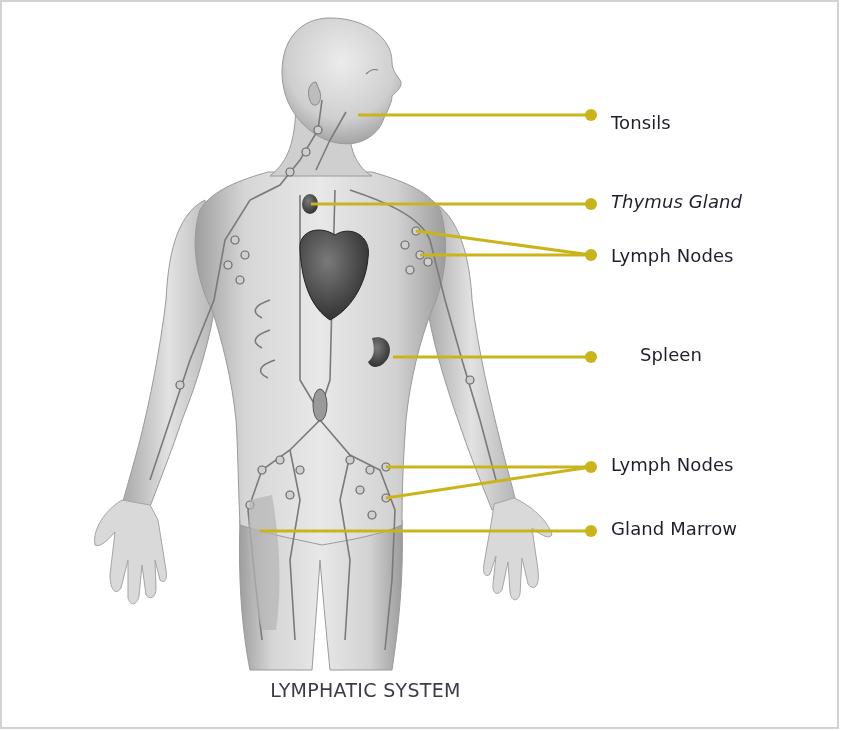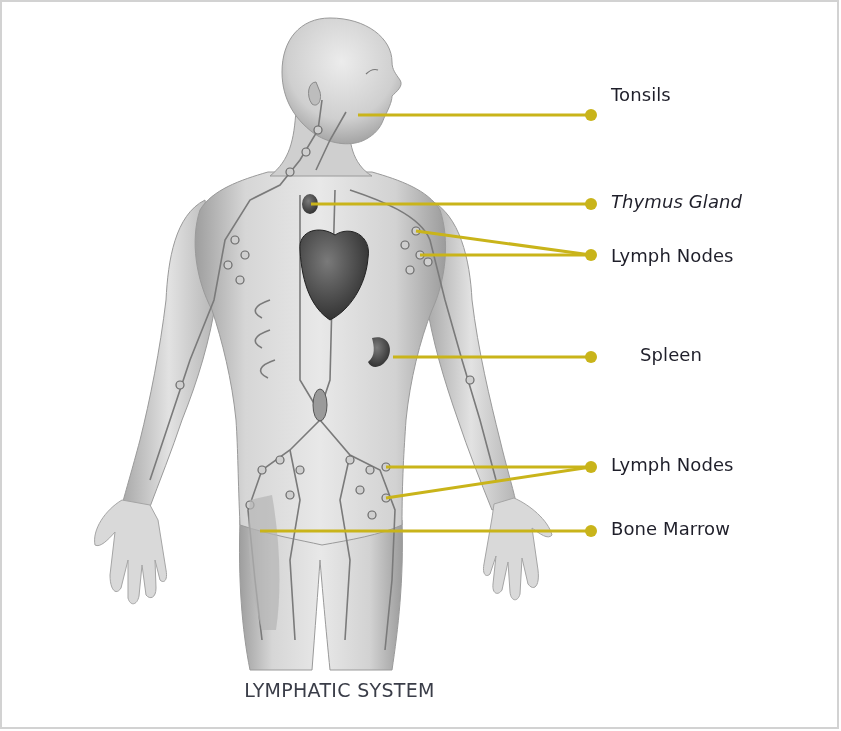--- a/index.html
+++ b/index.html
@@ -1,20 +1,20 @@
 <!DOCTYPE html>
 <html><head>
 <meta charset="utf-8">
 <style>
   html, body { margin:0; padding:0; background:#ffffff; }
   body { width:841px; height:731px; position:relative; overflow:hidden; font-family:"DejaVu Sans", sans-serif; }
   .frame { position:absolute; left:0; top:0; width:839px; height:729px; border-left:2px solid #d2d2d2; border-top:2px solid #d2d2d2; border-right:2px solid #d2d2d2; border-bottom:2px solid #d2d2d2; box-sizing:border-box; }
   svg.figure { position:absolute; left:0; top:0; }
   .label { position:absolute; font-family:"DejaVu Sans", sans-serif; font-size:18px; color:#1f1f2a; white-space:nowrap; letter-spacing:0.1px; }
-  .caption { position:absolute; left:0; width:679px; top:679px; text-align:center; font-family:"DejaVu Sans", sans-serif; font-size:19px; color:#3a3d48; letter-spacing:0.3px; }
+  .caption { position:absolute; left:0; width:679px; top:679px; text-align:center; font-family:"DejaVu Sans", sans-serif; font-size:19px; color:#3a3d48; letter-spacing:0.3px;padding-left:26px; }
 </style>
 </head>
 <body>
 
 <div class="frame"></div>
 
 <svg class="figure" width="841" height="731" viewBox="0 0 841 731">
   <defs>
     <radialGradient id="skin" cx="50%" cy="35%" r="70%">
       <stop offset="0%" stop-color="#ececec"></stop>
@@ -127,20 +127,20 @@
   <g id="dots" fill="#c9b41a">
       <circle cx="591" cy="115" r="6"></circle>
       <circle cx="591" cy="204" r="6"></circle>
       <circle cx="591" cy="255" r="6"></circle>
       <circle cx="591" cy="357" r="6"></circle>
       <circle cx="591" cy="467" r="6"></circle>
       <circle cx="591" cy="531" r="6"></circle>
     </g>
 </svg>
 
-<div class="label" style="left:611px; top:84px;">Tonsils</div>
+<div class="label" style="left:611px; top:112px;">Tonsils</div>
 <div class="label" style="left:611px; top:191px;font-style:italic;">Thymus Gland</div>
 <div class="label" style="left:611px; top:245px;">Lymph Nodes</div>
 <div class="label" style="left:640px; top:344px;">Spleen</div>
 <div class="label" style="left:611px; top:454px;">Lymph Nodes</div>
-<div class="label" style="left:611px; top:518px;">Bone Marrow</div>
+<div class="label" style="left:611px; top:518px;">Gland Marrow</div>
 
 <div class="caption">LYMPHATIC SYSTEM</div>
 
 </body></html>

